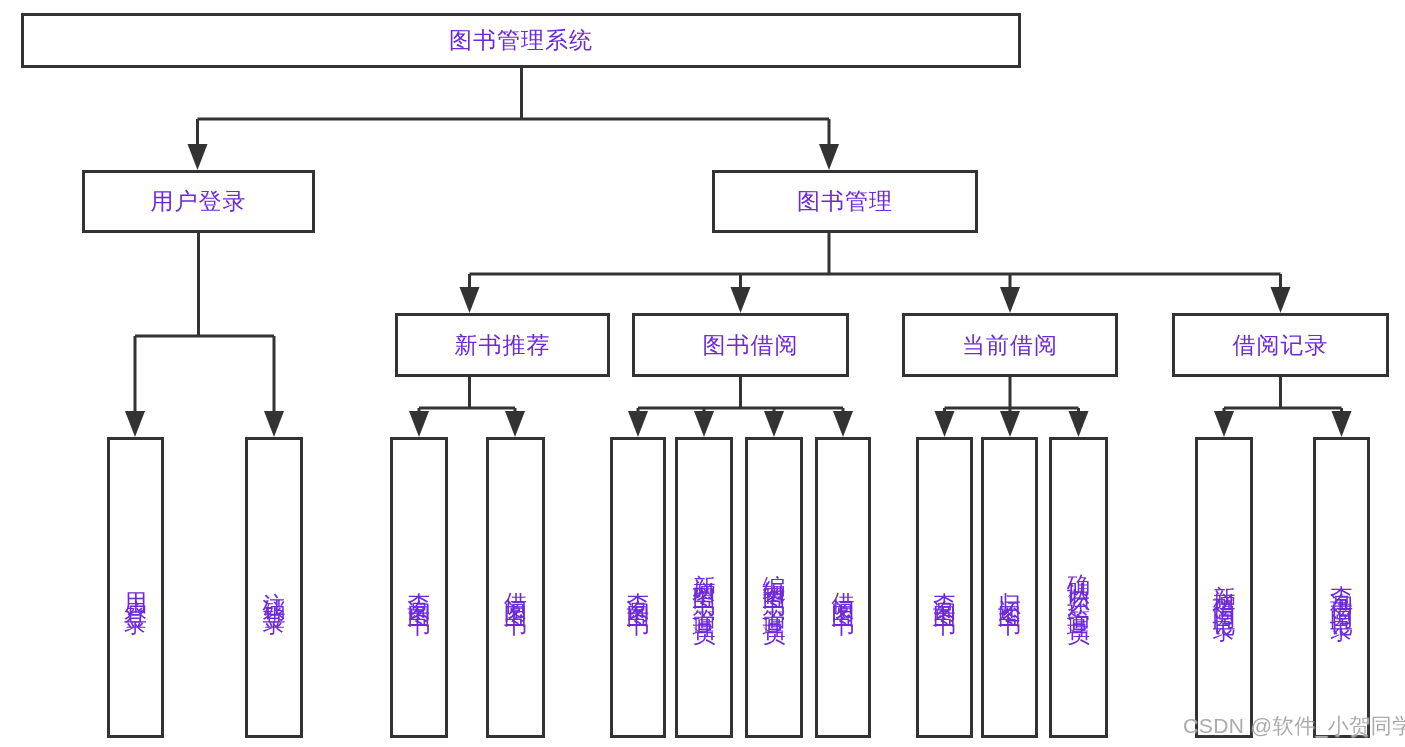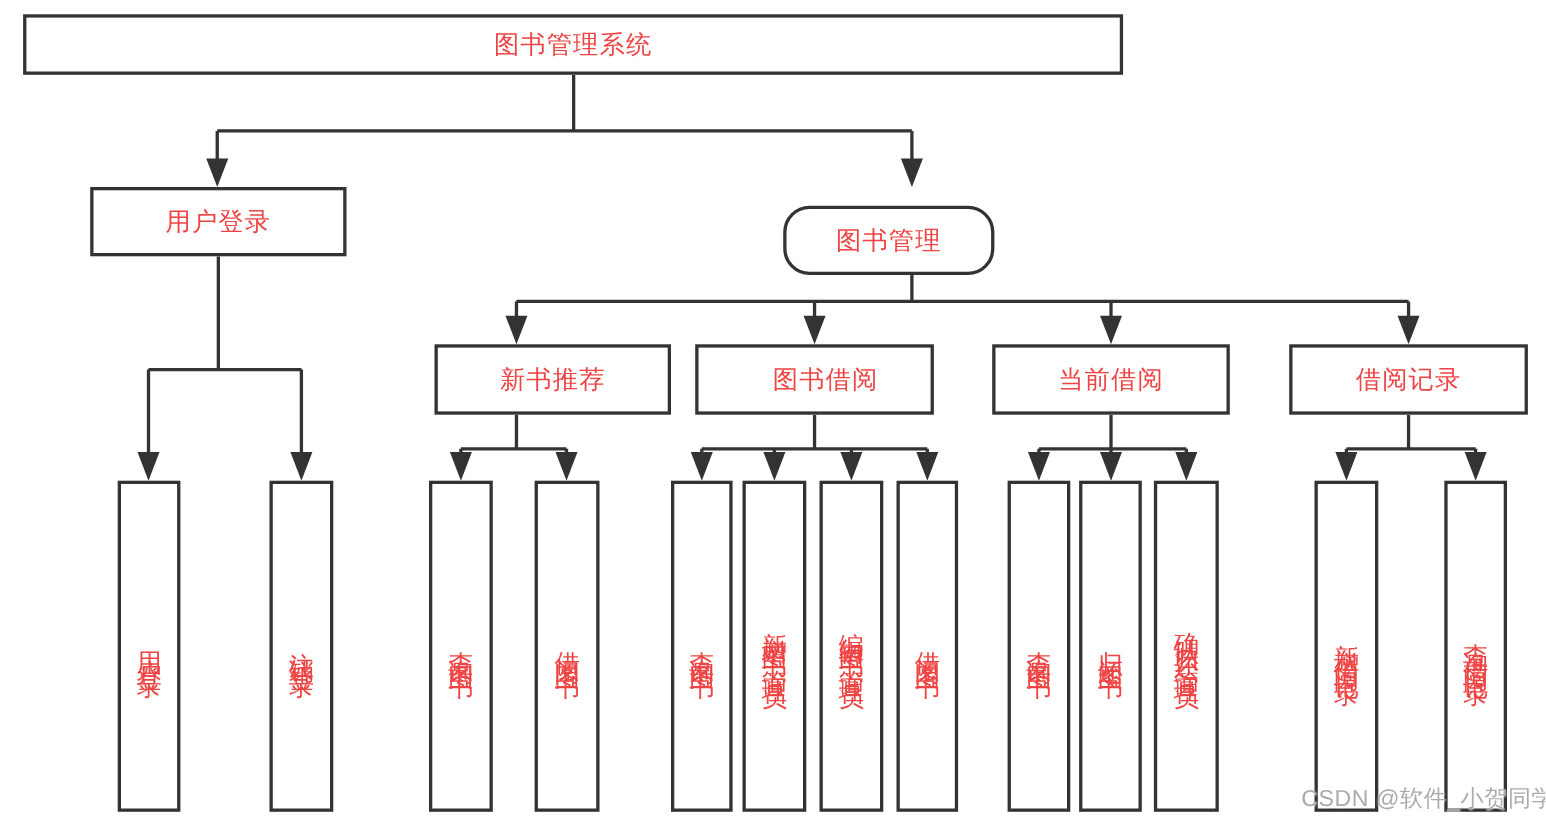--- a/index.html
+++ b/index.html
@@ -22,21 +22,21 @@
     z-index: 1;
   }
   .node {
     position: absolute;
     background: #ffffff;
     border: 3px solid #333333;
     box-sizing: border-box;
     display: flex;
     align-items: center;
     justify-content: center;
-    color: #ef4444;
+    color: #6d28d9;
     font-size: 23px;
     letter-spacing: 1px;
     z-index: 2;
     text-align: center;
   }
   .leaf {
     top: 437px;
     height: 301px;
   }
   .vtext {
@@ -92,21 +92,21 @@
       <polygon points="1000,411 1020,411 1010,437"></polygon>
       <polygon points="1068.5,411 1088.5,411 1078.5,437"></polygon>
       <polygon points="1214,411 1234,411 1224,437"></polygon>
       <polygon points="1331.5,411 1351.5,411 1341.5,437"></polygon>
     </g>
   </svg>
 
   <div class="node" style="left:21px; top:13px; width:1000px; height:55px;">图书管理系统</div>
 
   <div class="node" style="left:82px; top:170px; width:233px; height:63px;">用户登录</div>
-  <div class="node" style="left:712px; top:187px; width:192px; height:63px;border-radius:24px;">图书管理</div>
+  <div class="node" style="left:712px; top:170px; width:266px; height:63px;">图书管理</div>
 
   <div class="node" style="left:362px; top:313px; width:215px; height:64px;margin-left:33px;">新书推荐</div>
   <div class="node" style="left:632px; top:313px; width:217px; height:64px;padding-left:20px;">图书借阅</div>
   <div class="node" style="left:902px; top:313px; width:216px; height:64px;">当前借阅</div>
   <div class="node" style="left:1172px; top:313px; width:217px; height:64px;">借阅记录</div>
 
   <div class="node leaf" style="left:107px; width:57px;">
     <span class="vtext">用户登录</span>
   </div>
   <div class="node leaf" style="left:245px; width:58px;">

